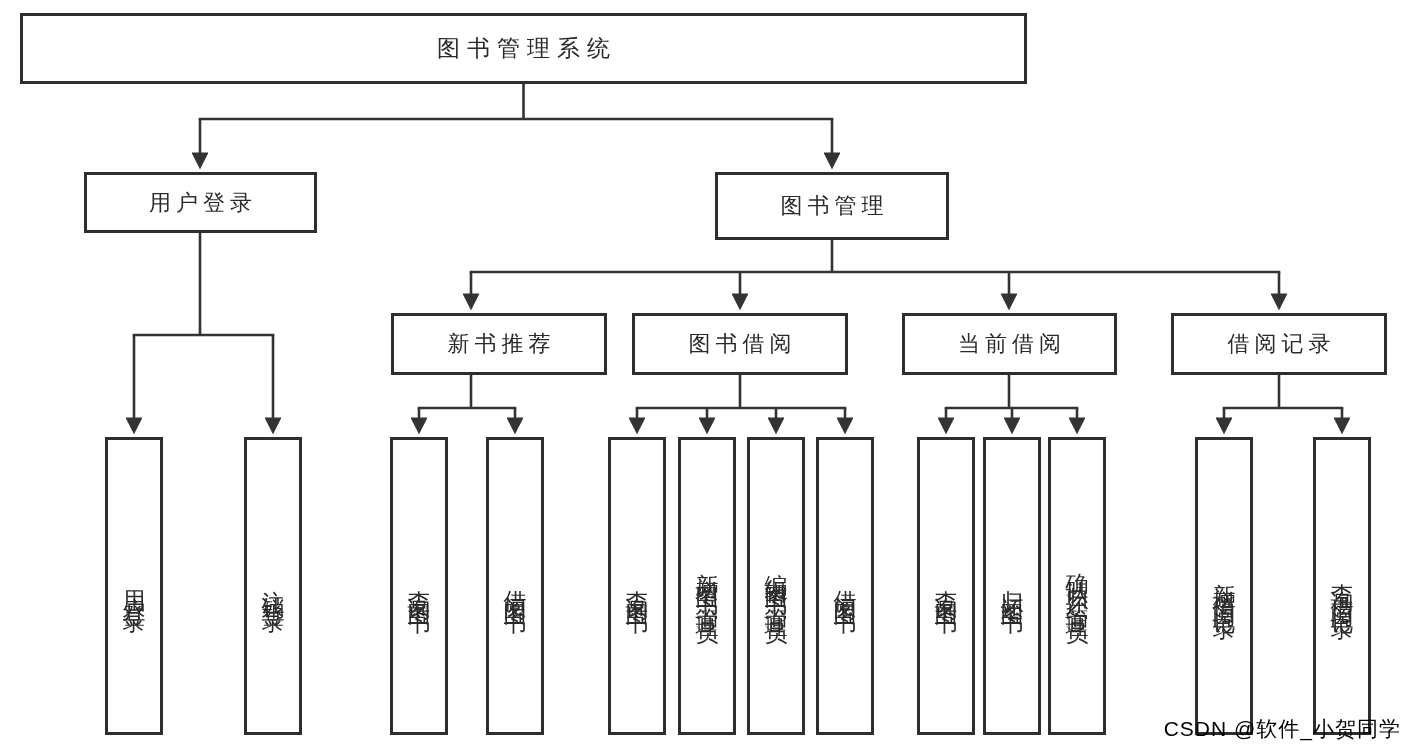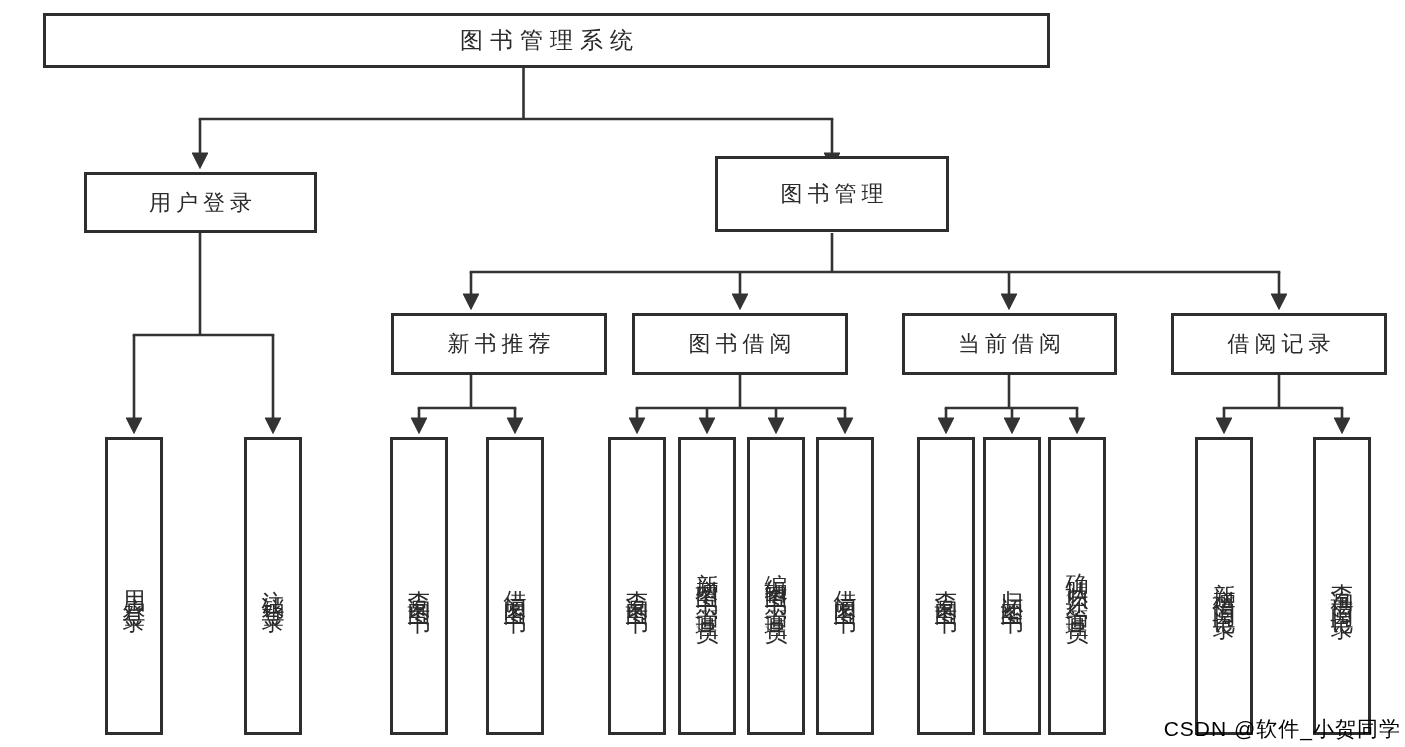--- a/index.html
+++ b/index.html
@@ -104,28 +104,28 @@
       <path d="M1012,408 V431" marker-end="url(#arrow)"></path>
       <path d="M1077,408 V431" marker-end="url(#arrow)"></path>
 
       <path d="M1279,375 V408"></path>
       <path d="M1222.7,408 H1343.3"></path>
       <path d="M1224,408 V431" marker-end="url(#arrow)"></path>
       <path d="M1342,408 V431" marker-end="url(#arrow)"></path>
     </g>
   </svg>
 
-  <div class="node node-root" style="left:20px; top:13px; width:1007px; height:55px;margin-left:23px;">
+  <div class="node node-root" style="left:20px; top:13px; width:1007px; height:71px;">
     <span class="lbl-h">图书管理系统</span>
   </div>
 
   <div class="node" style="left:84px; top:172px; width:233px; height:61px;">
     <span class="lbl-h">用户登录</span>
   </div>
-  <div class="node" style="left:715px; top:156px; width:234px; height:76px;text-align:center;">
+  <div class="node" style="left:715px; top:172px; width:234px; height:68px;text-align:center;">
     <span class="lbl-h">图书管理</span>
   </div>
 
   <div class="node" style="left:363px; top:313px; width:216px; height:62px;margin-left:28px;">
     <span class="lbl-h">新书推荐</span>
   </div>
   <div class="node" style="left:632px; top:313px; width:216px; height:62px;text-align:right;">
     <span class="lbl-h">图书借阅</span>
   </div>
   <div class="node" style="left:902px; top:313px; width:215px; height:62px;">

